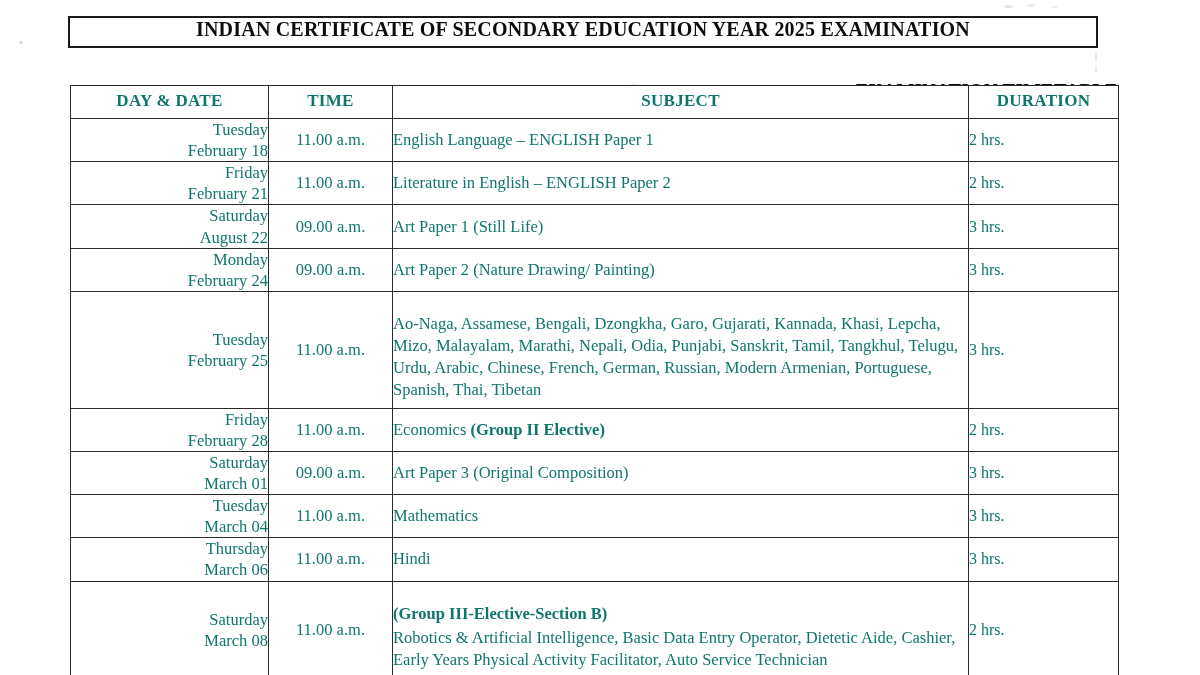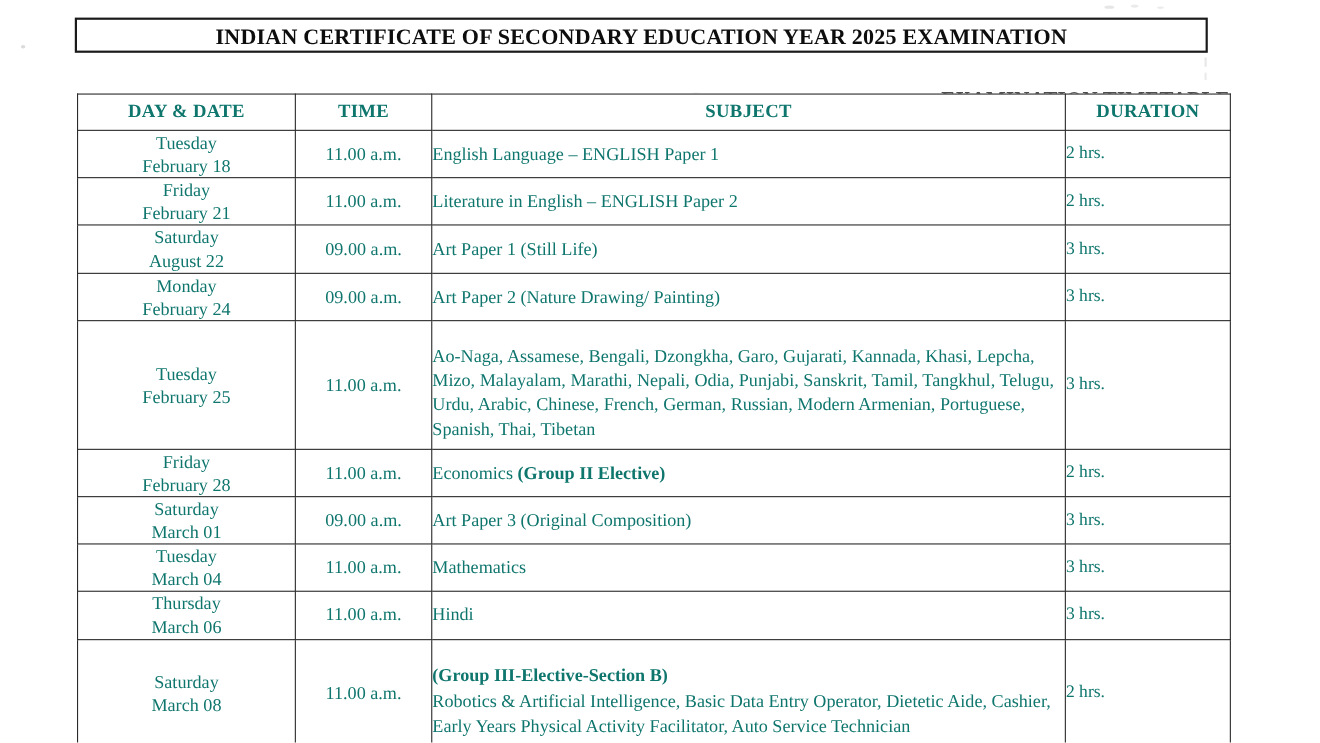--- a/index.html
+++ b/index.html
@@ -44,21 +44,21 @@
   
   .title-box {
     position: absolute;
     left: 68px;
     top: 16px;
     width: 1030px;
     height: 32px;
     border: 2px solid #1a1a1a;
     box-sizing: border-box;
     display: flex;
-    align-items: flex-end;
+    align-items: flex-start;
     justify-content: center;
     background: #ffffff;
   }
   .title-box .title-text {
     font-weight: bold;
     font-size: 20px;
     letter-spacing: .2px;
     white-space: nowrap;
     color: #0d0d0d;
   }
@@ -104,21 +104,21 @@
   table.tt thead th {
     height: 28px;
     font-weight: bold;
     font-size: 17px;
     text-align: center;
     letter-spacing: .3px;
     padding: 1px 0 3px 0;
   }
 
   td.day {
-    text-align: center;
+    text-align: right;
     padding: 4px 0 5px 10px;
     font-size: 16.5px;
     line-height: 1.28;
   }
   td.day .dow  { display: block; }
   td.day .date { display: block; }
 
   td.time {
     text-align: center;
     font-size: 16.5px;

